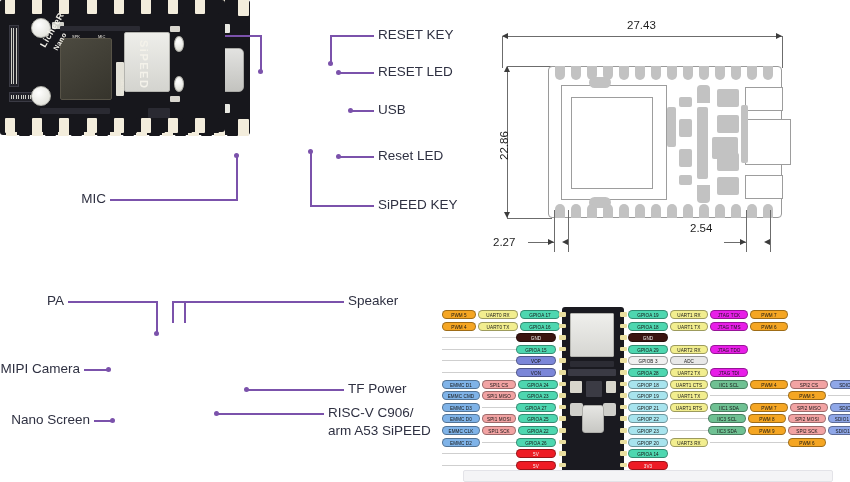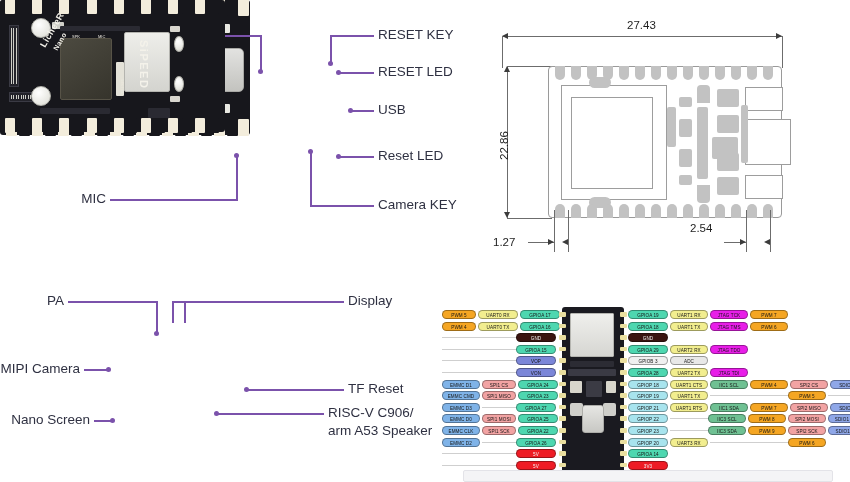--- a/index.html
+++ b/index.html
@@ -294,21 +294,21 @@
   <div class="dot" style="left:336px; top:70px;"></div>
 
   <div class="callout" style="left:378px; top:102px;">USB</div>
   <div class="lead h" style="left:352px; top:110px; width:22px;"></div>
   <div class="dot" style="left:348px; top:108px;"></div>
 
   <div class="callout" style="left:378px; top:148px;">Reset LED</div>
   <div class="lead h" style="left:340px; top:156px; width:34px;"></div>
   <div class="dot" style="left:336px; top:154px;"></div>
 
-  <div class="callout" style="left:378px; top:197px;">Camera KEY</div>
+  <div class="callout" style="left:378px; top:197px;">SiPEED KEY</div>
   <div class="lead h" style="left:310px; top:205px; width:64px;"></div>
   <div class="lead v" style="left:310px; top:152px; height:54px;"></div>
   <div class="dot" style="left:308px; top:149px;"></div>
 </div>
 
 <div class="panel" id="dim">
 
   <div class="dimline h" style="left:20px; top:22px; width:280px;"></div>
   <div class="arrow l" style="left:20px; top:19px;"></div>
   <div class="arrow r" style="left:294px; top:19px;"></div>
@@ -375,21 +375,21 @@
     <div class="gpad" style="left:182px;bottom:-1px; width:10px; height:14px; border-radius:5px 5px 0 0;"></div>
     <div class="gpad" style="left:198px;bottom:-1px; width:10px; height:14px; border-radius:5px 5px 0 0;"></div>
     <div class="gpad" style="left:214px;bottom:-1px; width:10px; height:14px; border-radius:5px 5px 0 0;"></div>
   </div>
 
   <div class="dimline v" style="left:72px; top:196px; height:42px;"></div>
   <div class="dimline v" style="left:86px; top:196px; height:42px;"></div>
   <div class="dimline h" style="left:46px; top:228px; width:26px;"></div>
   <div class="arrow r" style="left:66px; top:225px;"></div>
   <div class="arrow l" style="left:80px; top:225px;"></div>
-  <div class="dimtxt" style="left:11px; top:222px;">1.27</div>
+  <div class="dimtxt" style="left:11px; top:222px;">2.27</div>
 
   <div class="dimline v" style="left:264px; top:196px; height:42px;"></div>
   <div class="dimline v" style="left:288px; top:196px; height:42px;"></div>
   <div class="dimline h" style="left:242px; top:228px; width:22px;"></div>
   <div class="arrow r" style="left:258px; top:225px;"></div>
   <div class="arrow l" style="left:282px; top:225px;"></div>
   <div class="dimtxt" style="left:208px; top:208px;">2.54</div>
 </div>
 
 <div class="panel" id="bottom-left-panel">
@@ -461,31 +461,31 @@
   <div class="dot" style="left:154px;top:331px;"></div>
 
   <div class="callout r" style="left:0px; top:361px; width:80px;">MIPI Camera</div>
   <div class="lead h" style="left:84px; top:369px; width:24px;"></div>
   <div class="dot" style="left:106px;top:367px;"></div>
 
   <div class="callout r" style="left:0px; top:412px; width:90px;">Nano Screen</div>
   <div class="lead h" style="left:94px; top:420px; width:18px;"></div>
   <div class="dot" style="left:110px;top:418px;"></div>
 
-  <div class="callout" style="left:348px; top:293px;">Display</div>
+  <div class="callout" style="left:348px; top:293px;">Speaker</div>
   <div class="lead h" style="left:172px; top:301px; width:172px;"></div>
   <div class="lead v" style="left:172px; top:301px; height:22px;"></div>
   <div class="lead v" style="left:184px; top:301px; height:22px;"></div>
 
-  <div class="callout" style="left:348px; top:381px;">TF Reset</div>
+  <div class="callout" style="left:348px; top:381px;">TF Power</div>
   <div class="lead h" style="left:248px; top:389px; width:96px;"></div>
   <div class="dot" style="left:244px; top:387px;"></div>
 
   <div class="callout" style="left:328px; top:405px;">RISC-V C906/</div>
-  <div class="callout" style="left:328px; top:423px;">arm A53 Speaker</div>
+  <div class="callout" style="left:328px; top:423px;">arm A53 SiPEED</div>
   <div class="lead h" style="left:218px; top:413px; width:106px;"></div>
   <div class="dot" style="left:214px; top:411px;"></div>
 </div>
 
 <div class="panel" id="pinout">
   <div id="pin-left" style="position: absolute; left: 2px; top: 0px; width: 118px; height: 175px;">
       <div class="prow" style="left: 0px; top: 5px; width: 118px;">
         <div class="ptag" style="position: absolute; left: 0px; width: 34px; background: rgb(245, 166, 35); color: rgb(22, 22, 22);">PWM 5</div>
         <div class="ptag" style="position: absolute; left: 36px; width: 40px; background: rgb(242, 238, 143); color: rgb(22, 22, 22);">UART0 RX</div>
         <div class="ptag" style="position: absolute; left: 78px; width: 40px; background: rgb(78, 215, 176); color: rgb(22, 22, 22);">GPIOA 17</div>

